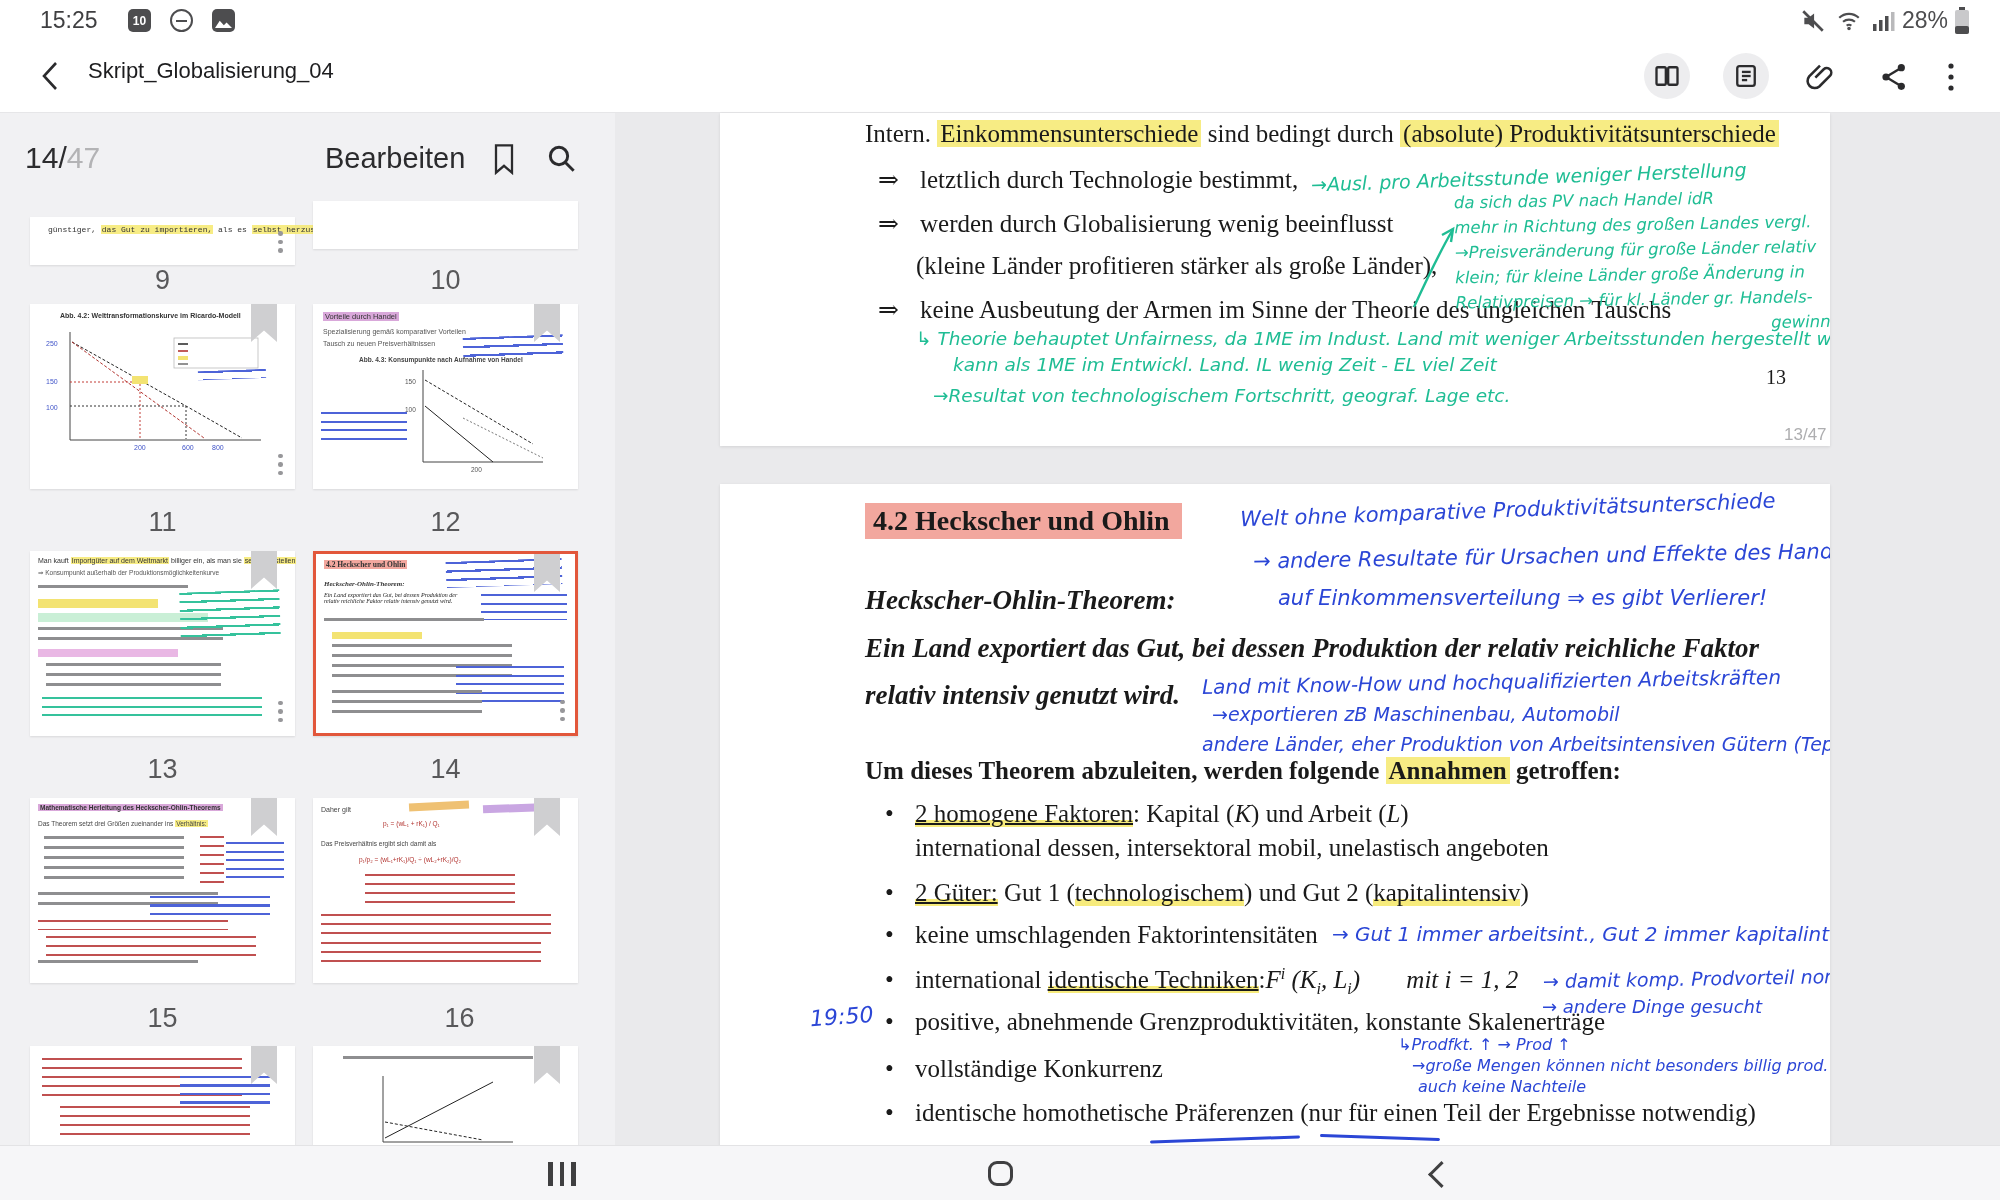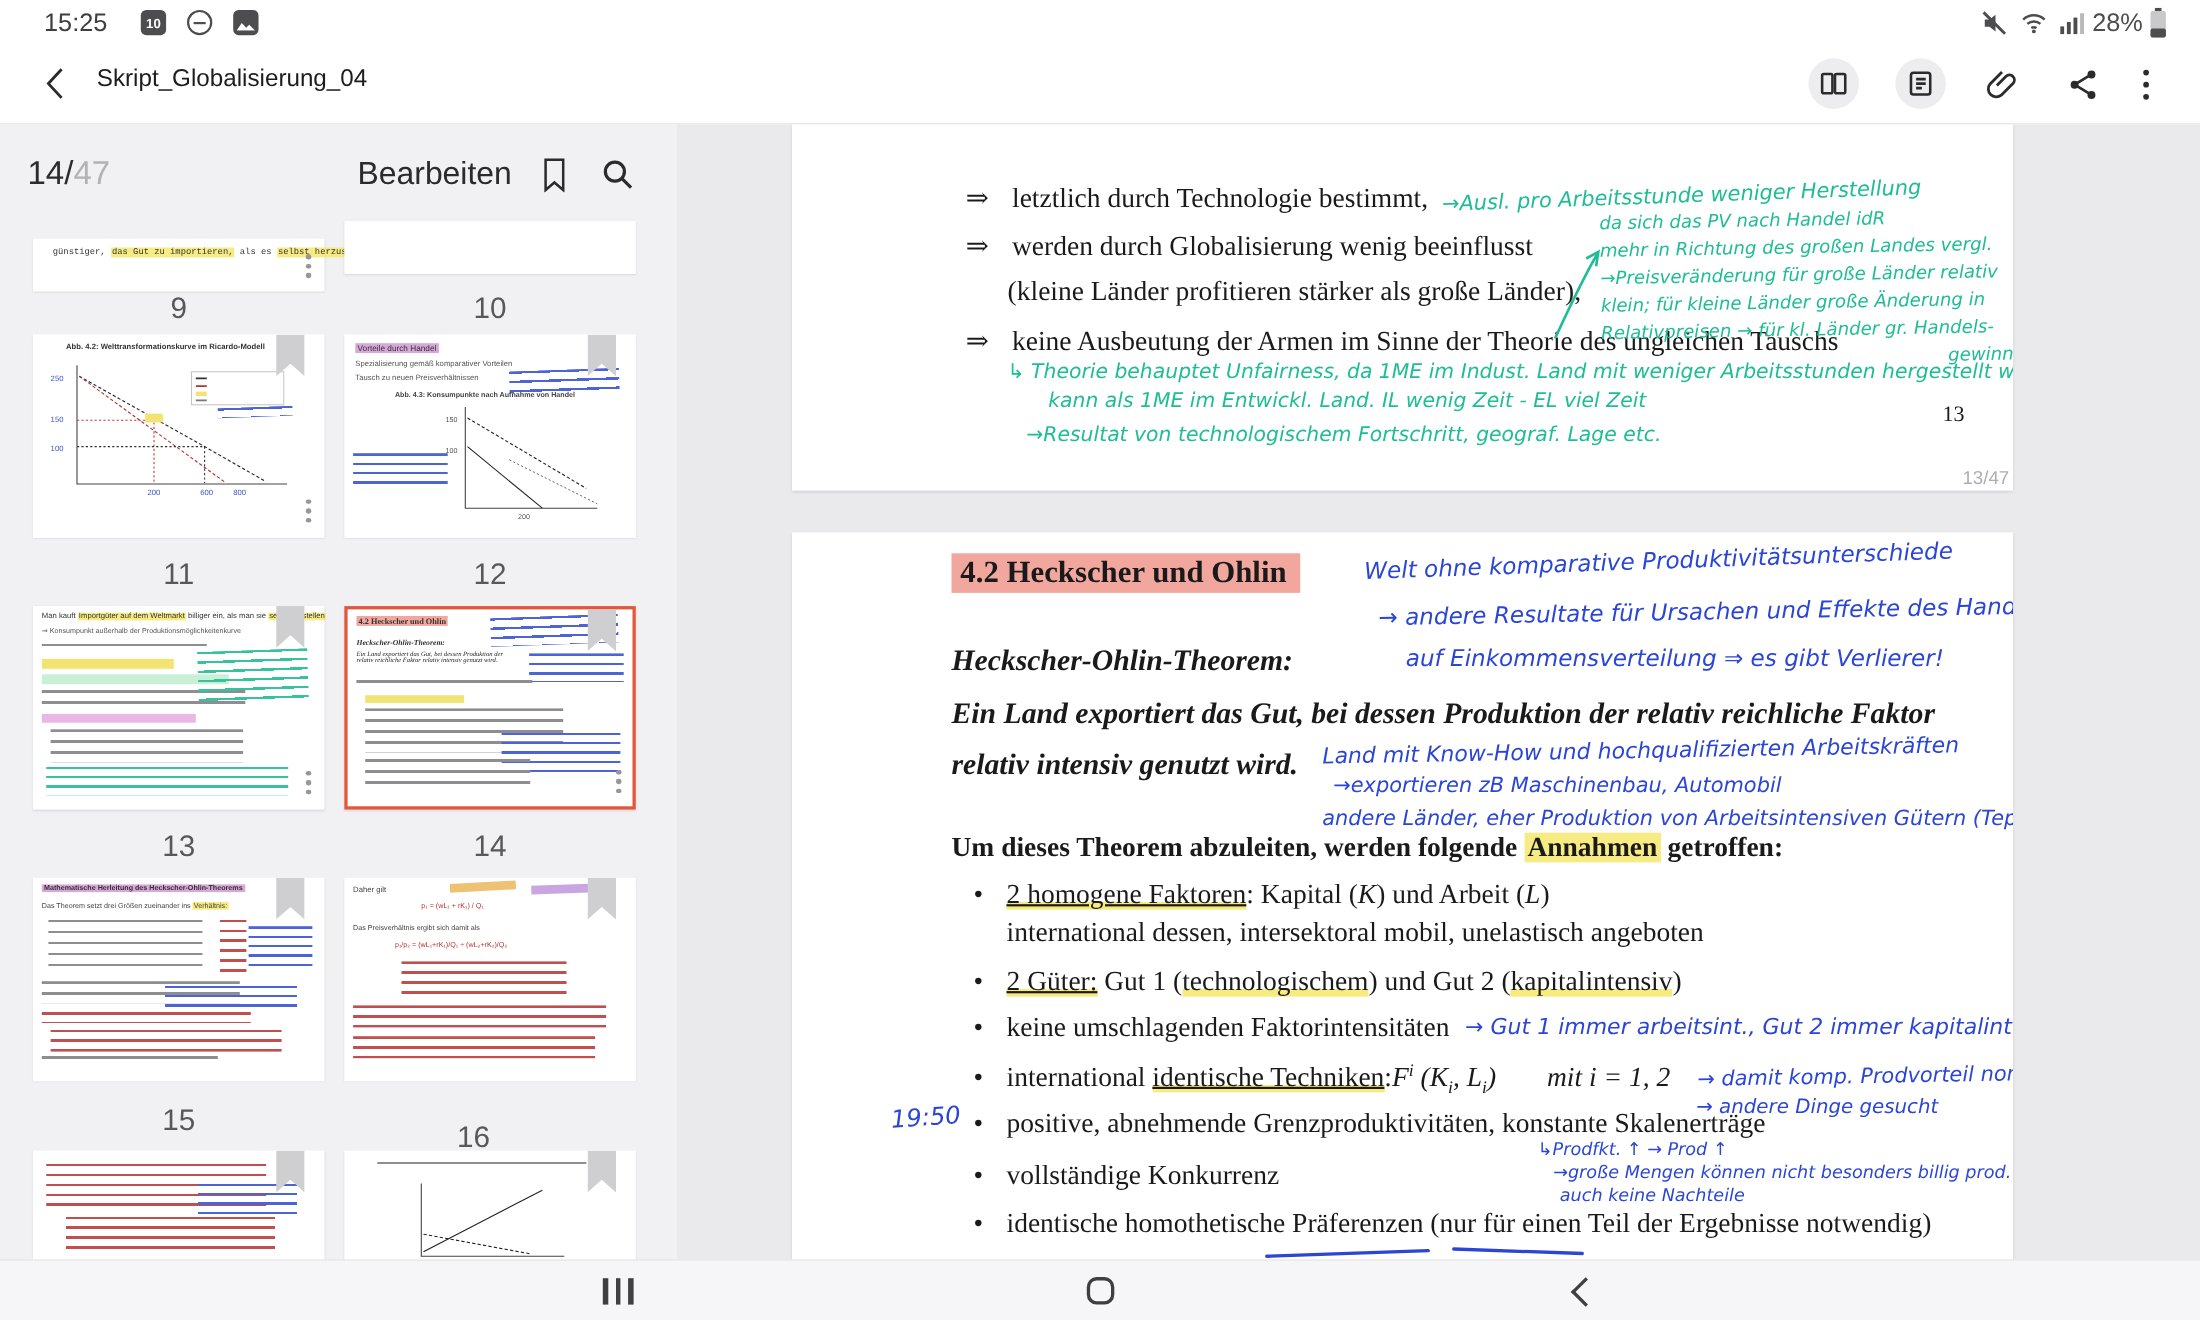--- a/index.html
+++ b/index.html
@@ -302,21 +302,21 @@
         <div class="abs" style="left:170px;top:6px;width:72px;height:8px;background:#c9a6e2;transform:rotate(-2deg);"></div>
         <div class="microtext" style="left:70px;top:22px;font-size:6.5px;color:#b23430;">p₁ = (wL₁ + rK₁) / Q₁</div>
         <div class="microtext" style="left:8px;top:42px;font-size:6.5px;color:#444;">Das Preisverhältnis ergibt sich damit als</div>
         <div class="microtext" style="left:46px;top:58px;font-size:6.5px;color:#b23430;">p₁/p₂ = (wL₁+rK₁)/Q₁ ÷ (wL₂+rK₂)/Q₂</div>
         <div class="tlines-r" style="left:52px;top:76px;width:150px;height:30px;"></div>
         <div class="tlines-r" style="left:8px;top:116px;width:230px;height:20px;"></div>
         <div class="tlines-r" style="left:8px;top:144px;width:220px;height:20px;"></div>
         <div class="ribbon" style="right:18px;"></div>
       </div>
       <div class="tlabel" style="left:30px;top:890px;">15</div>
-      <div class="tlabel" style="left:298px;top:890px;margin-top:16px;">16</div>
+      <div class="tlabel" style="left:327px;top:890px;">16</div>
 
       <div class="thumb" style="left:30px;top:933px;width:265px;height:160px;">
         <div class="tlines-r" style="left:12px;top:12px;width:200px;height:40px;"></div>
         <div class="tlines-b" style="left:150px;top:30px;width:90px;height:30px;"></div>
         <div class="tlines-r" style="left:30px;top:60px;width:190px;height:30px;"></div>
         <div class="ribbon" style="right:18px;"></div>
       </div>
       <div class="thumb" style="left:313px;top:933px;width:265px;height:160px;">
         <div class="tlines" style="left:30px;top:10px;width:190px;height:10px;"></div>
         <div class="abs" style="left:50px;top:26px;">
@@ -326,20 +326,23 @@
             <polyline points="22,50 120,68" stroke="#222" stroke-width="1" stroke-dasharray="3,2" fill="none"></polyline>
           </svg>
         </div>
         <div class="ribbon" style="right:18px;"></div>
       </div>
     </div>
 
     <div class="abs viewer">
 
       <div class="page p13">
+        <div class="pline serif" style="left:145px;top:7px;">
+          <span>Intern. </span><span class="hl-y">Einkommensunterschiede</span><span> sind bedingt durch </span><span class="hl-y">(absolute) Produktivitätsunterschiede</span>
+        </div>
         <div class="pline serif" style="left:158px;top:52px;">
           <span class="arr">⇒</span><span>letztlich durch Technologie bestimmt,</span>
           <span class="hw teal" style="display:inline-block;font-size:19px;transform:rotate(-2deg) translateY(-4px);margin-left:6px;">→Ausl. pro Arbeitsstunde weniger Herstellung</span>
         </div>
         <div class="pline serif" style="left:158px;top:96px;">
           <span class="arr">⇒</span><span>werden durch Globalisierung wenig beeinflusst</span>
         </div>
         <div class="pline serif" style="left:196px;top:139px;">(kleine Länder profitieren stärker als große Länder),</div>
         <div class="pline serif" style="left:158px;top:182px;">
           <span class="arr">⇒</span><span>keine Ausbeutung der Armen im Sinne der Theorie des ungleichen Tauschs</span>

